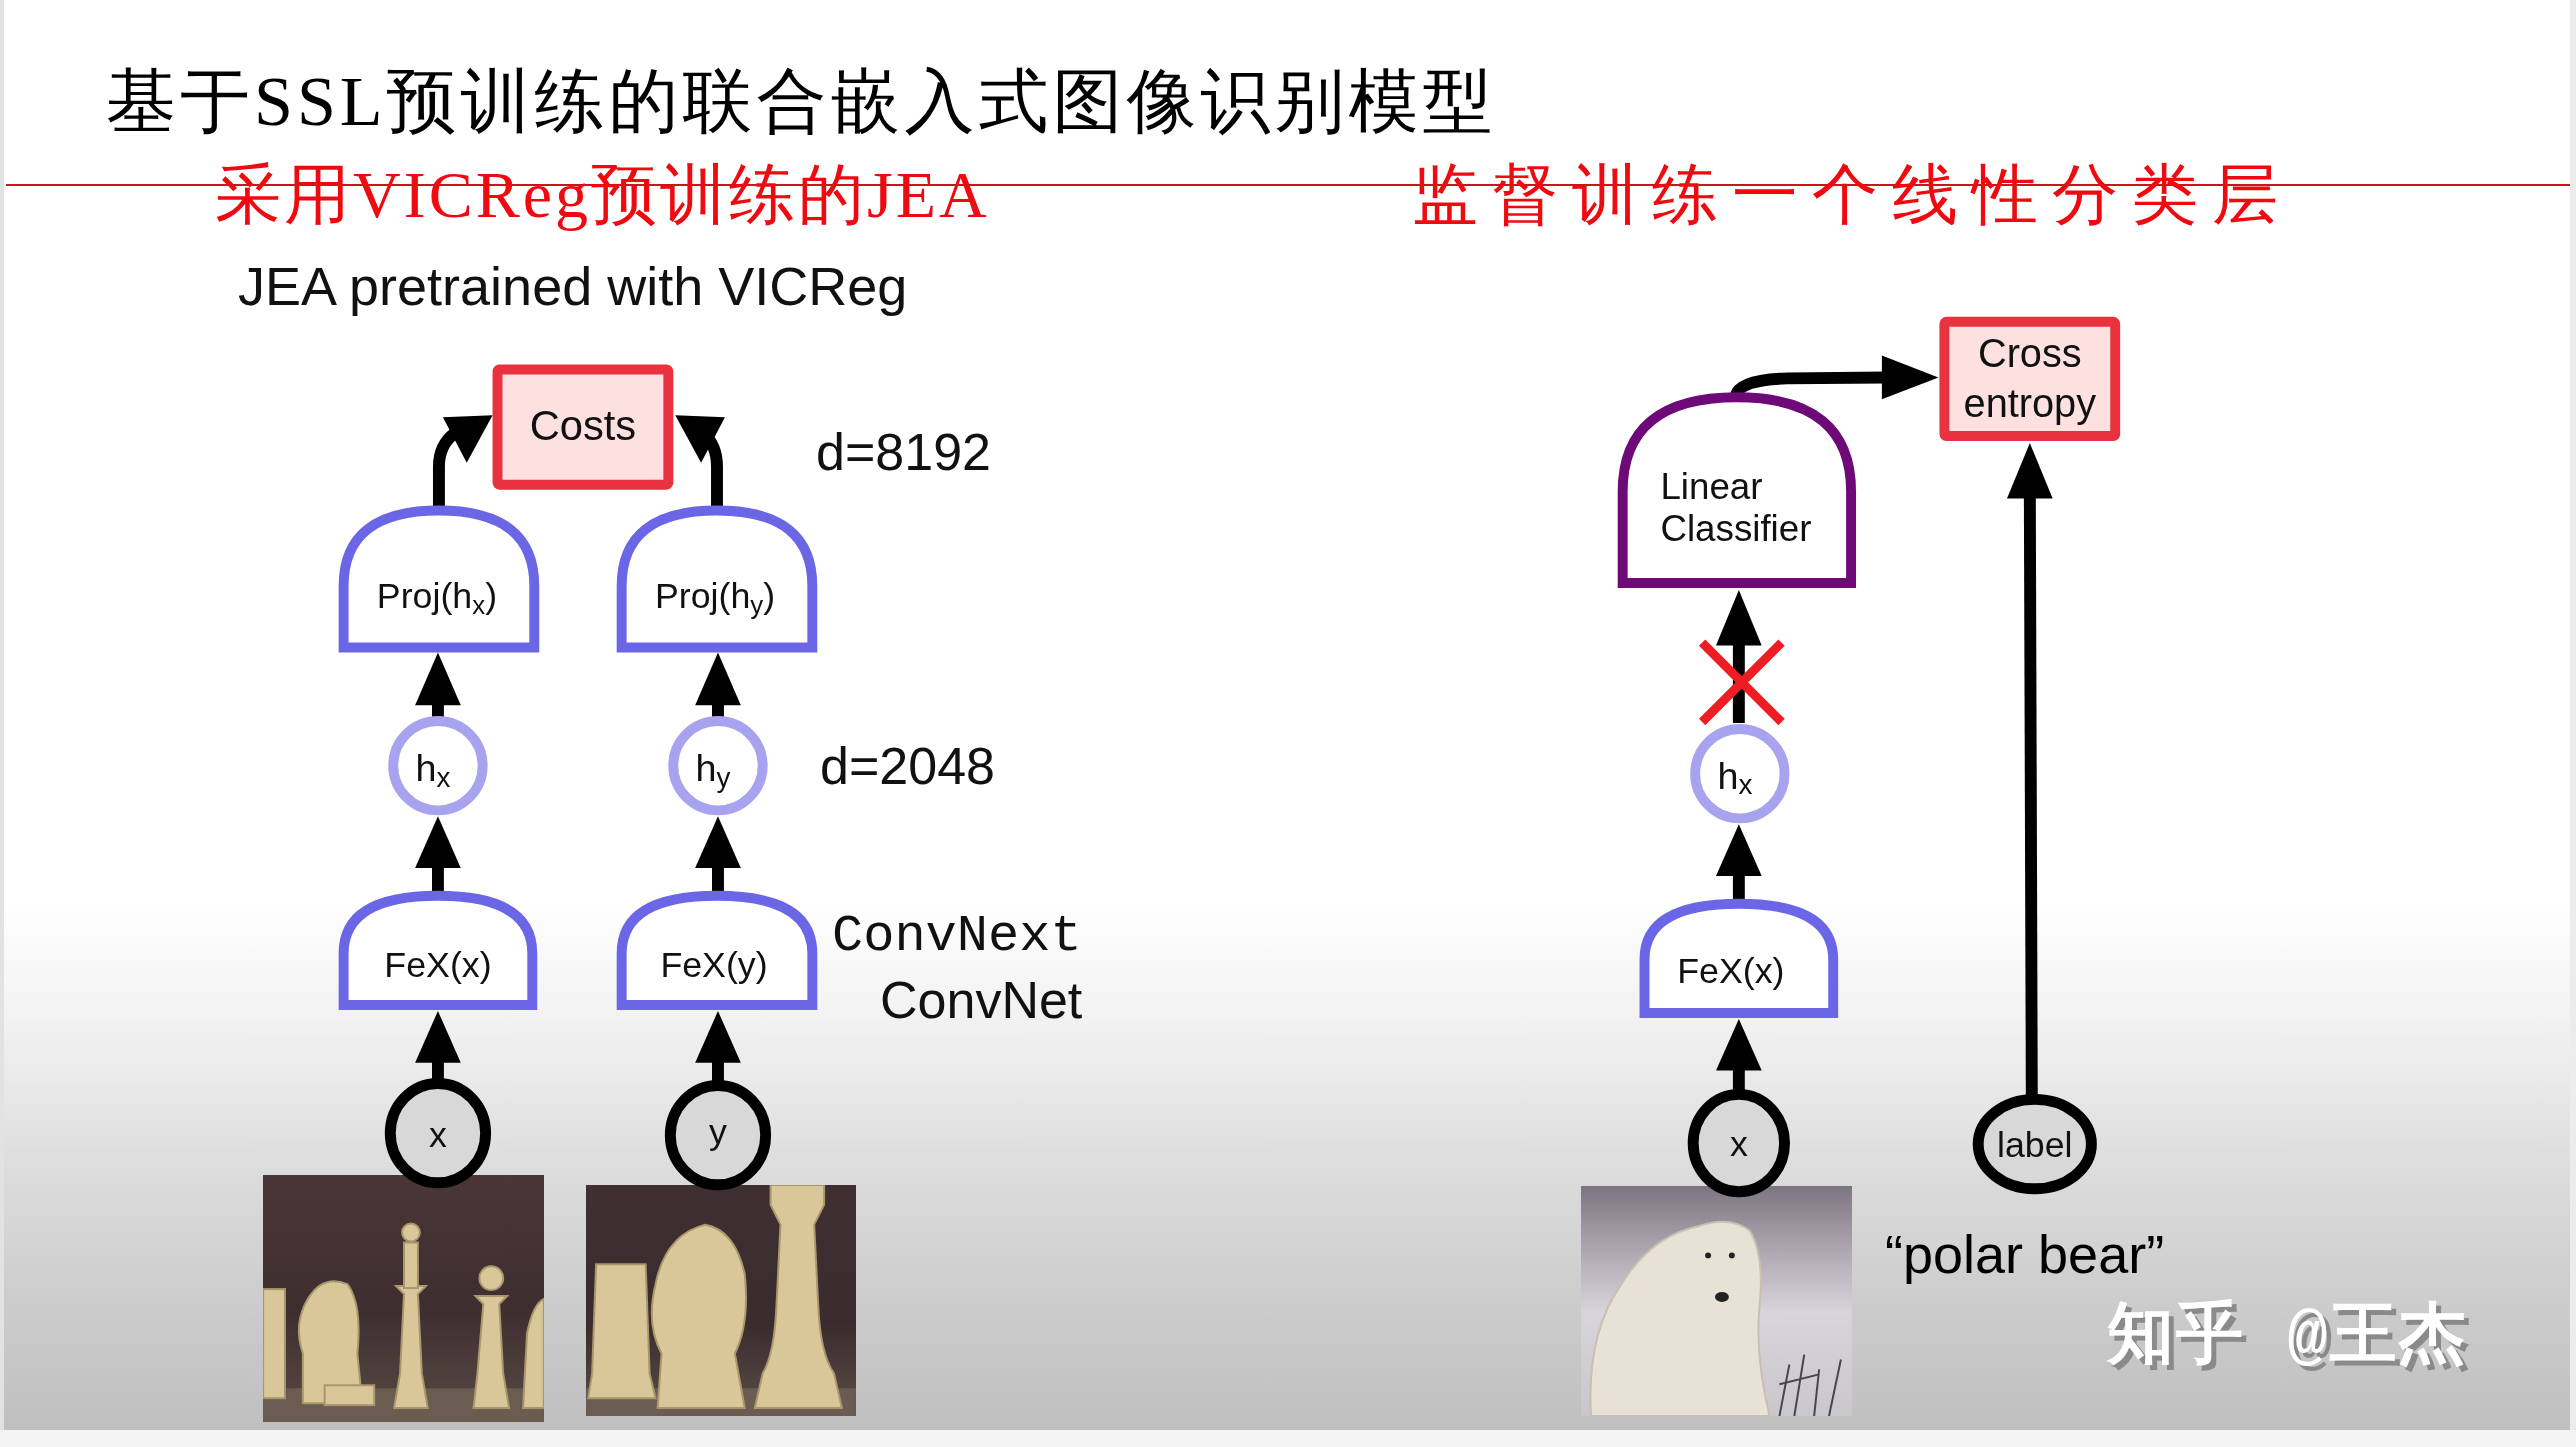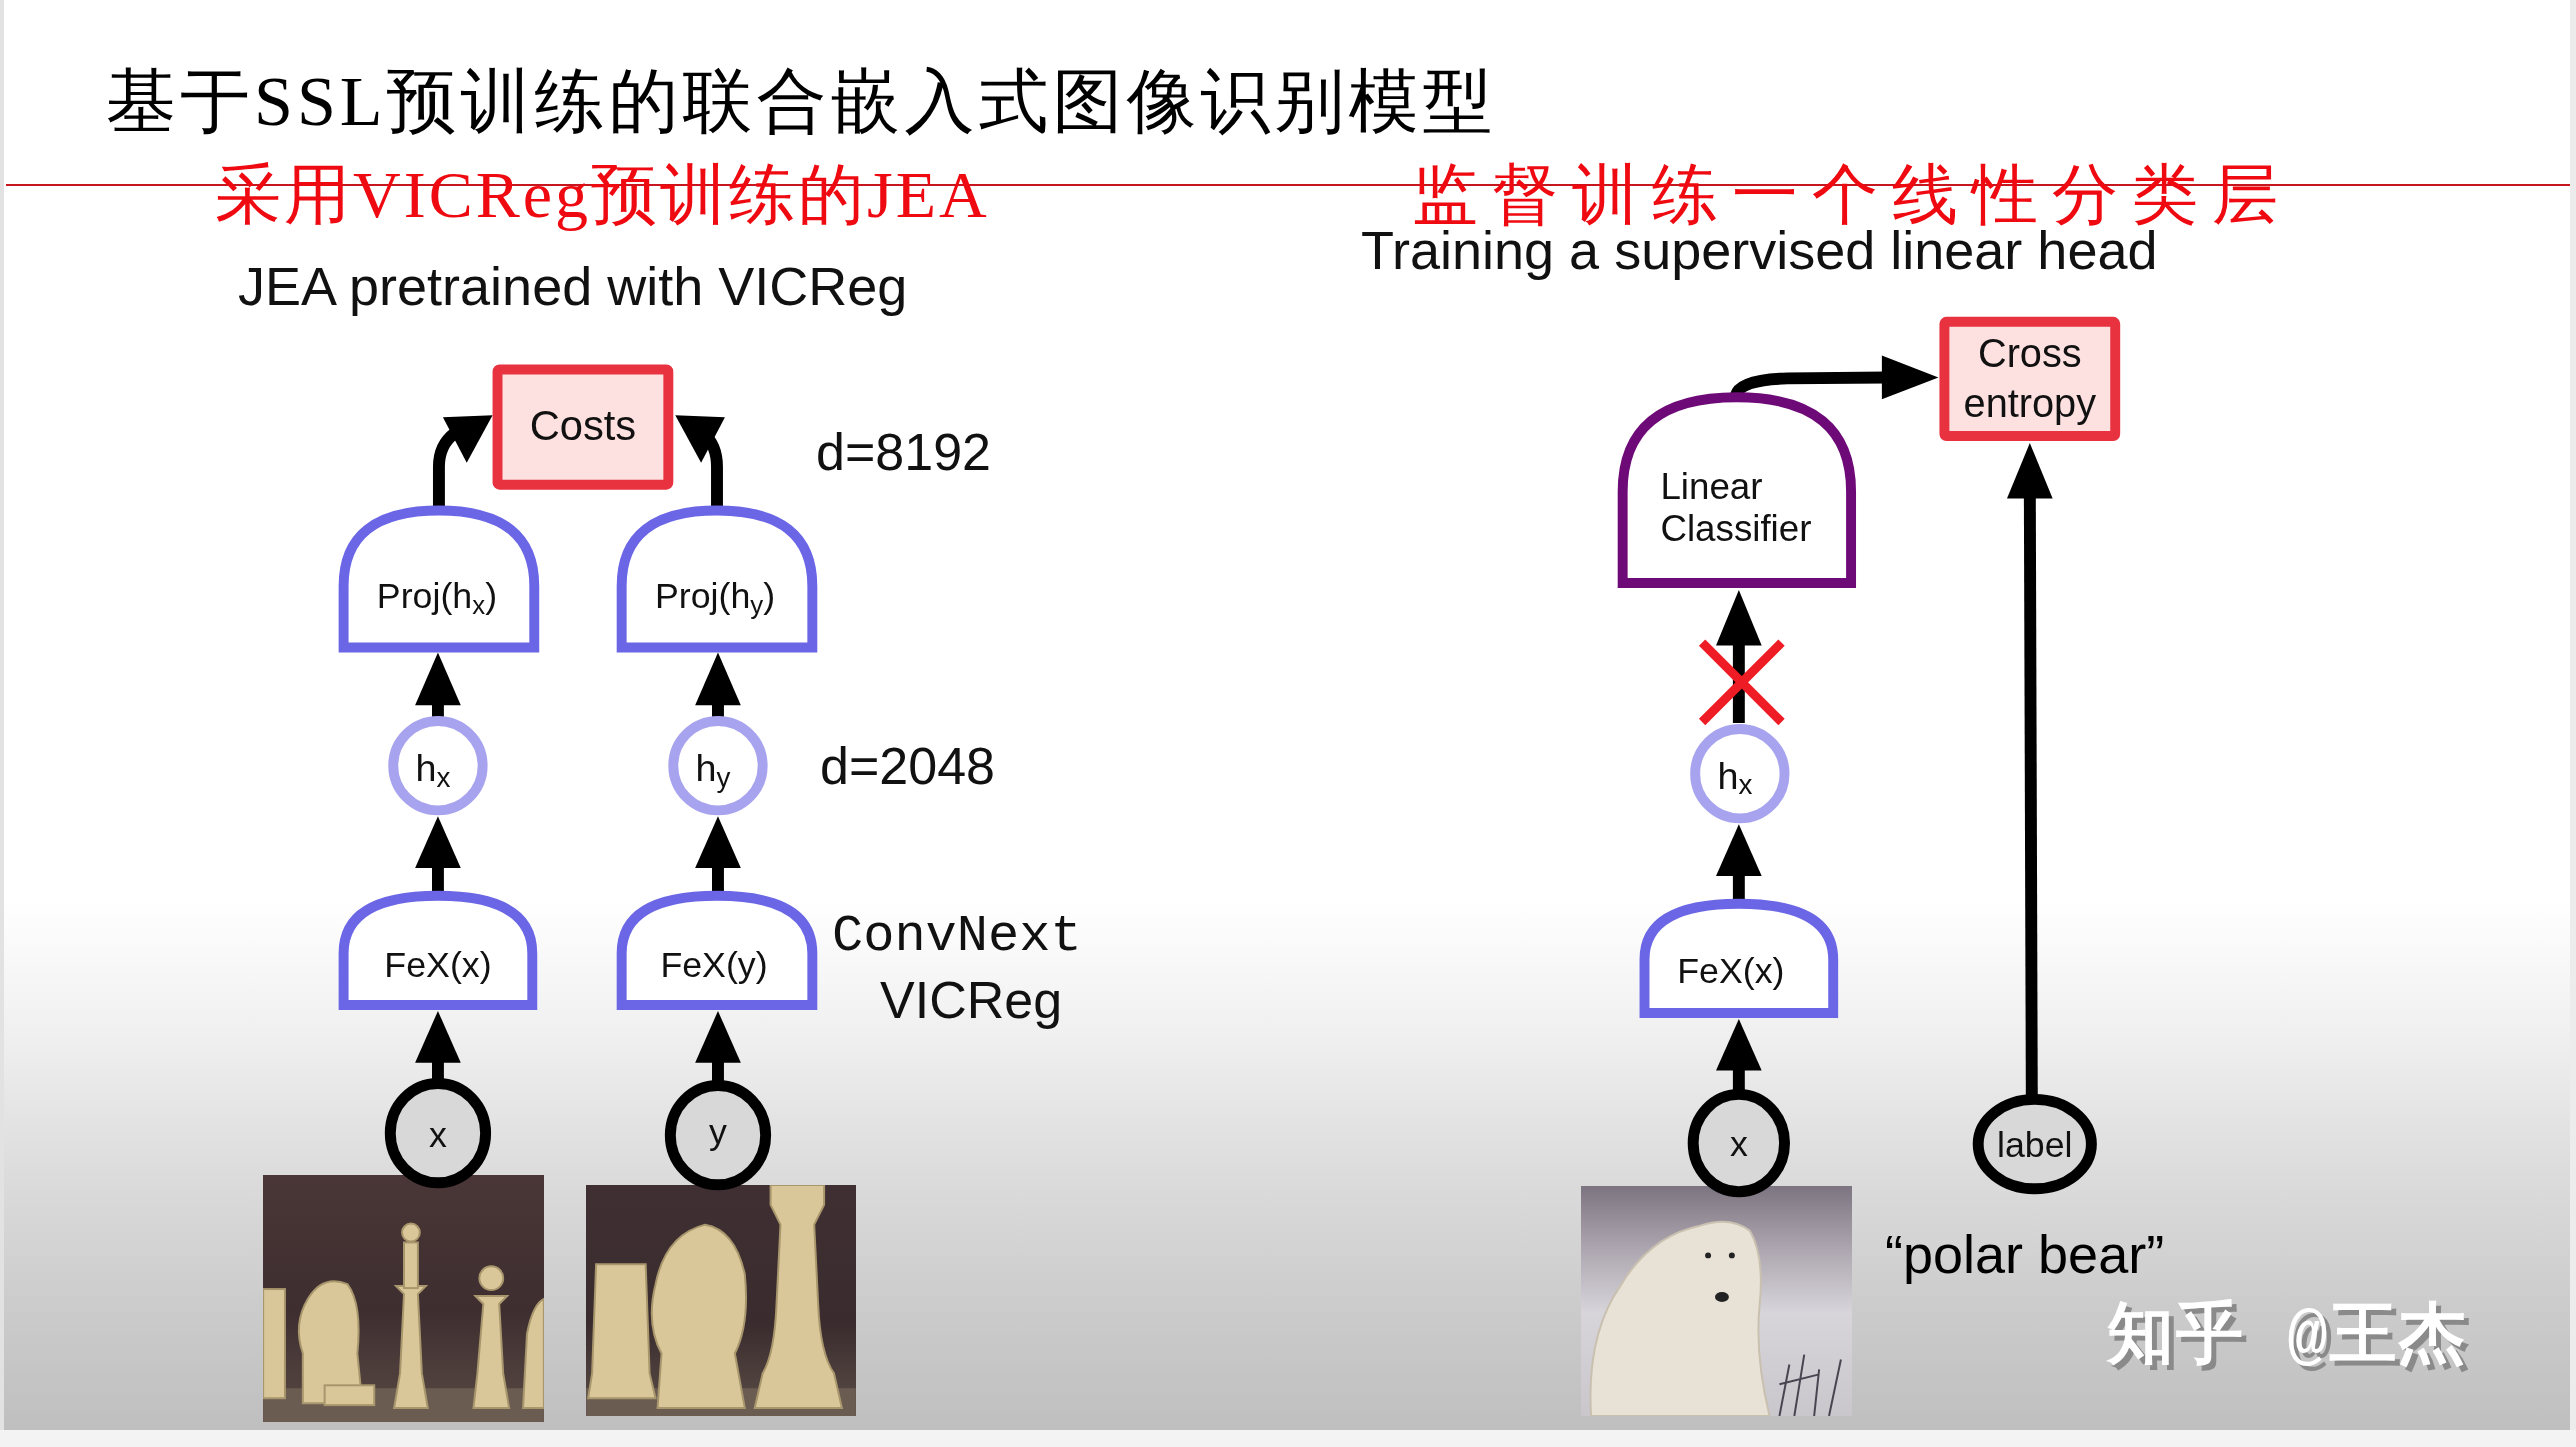--- a/index.html
+++ b/index.html
@@ -67,26 +67,25 @@
 
 <div class="slide">
 
   <div class="abs title">基于SSL预训练的联合嵌入式图像识别模型</div>
   <div class="red-rule"></div>
 
   <div class="abs sub-red sub-left">采用VICReg预训练的JEA</div>
   <div class="abs sub-red sub-right">监督训练一个线性分类层</div>
 
   <div class="abs caption cap-left">JEA pretrained with VICReg</div>
-  <div class="abs caption cap-right">Training a supervised linear head</div>
 
   <div class="abs note d8192">d=8192</div>
   <div class="abs note d2048">d=2048</div>
   <div class="abs note convnext">ConvNext</div>
-  <div class="abs note convnet">VICReg</div>
+  <div class="abs note convnet">ConvNet</div>
 
   <div class="photo chess-a">
     <svg width="281" height="247" viewBox="0 0 283 249">
       <rect x="0" y="215" width="283" height="34" fill="#6b5c52"></rect>
       <g fill="#d9c79a" stroke="#a8966c" stroke-width="2">
         <rect x="0" y="115" width="22" height="110"></rect>
         <path d="M40 230 L40 180 Q30 150 45 125 Q60 100 85 110 Q100 130 95 180 L100 230 Z"></path>
         <rect x="62" y="212" width="50" height="20"></rect>
         <path d="M132 235 L138 200 L142 120 L134 112 L164 112 L156 120 L160 200 L166 235 Z"></path>
         <rect x="142" y="68" width="14" height="46"></rect>

